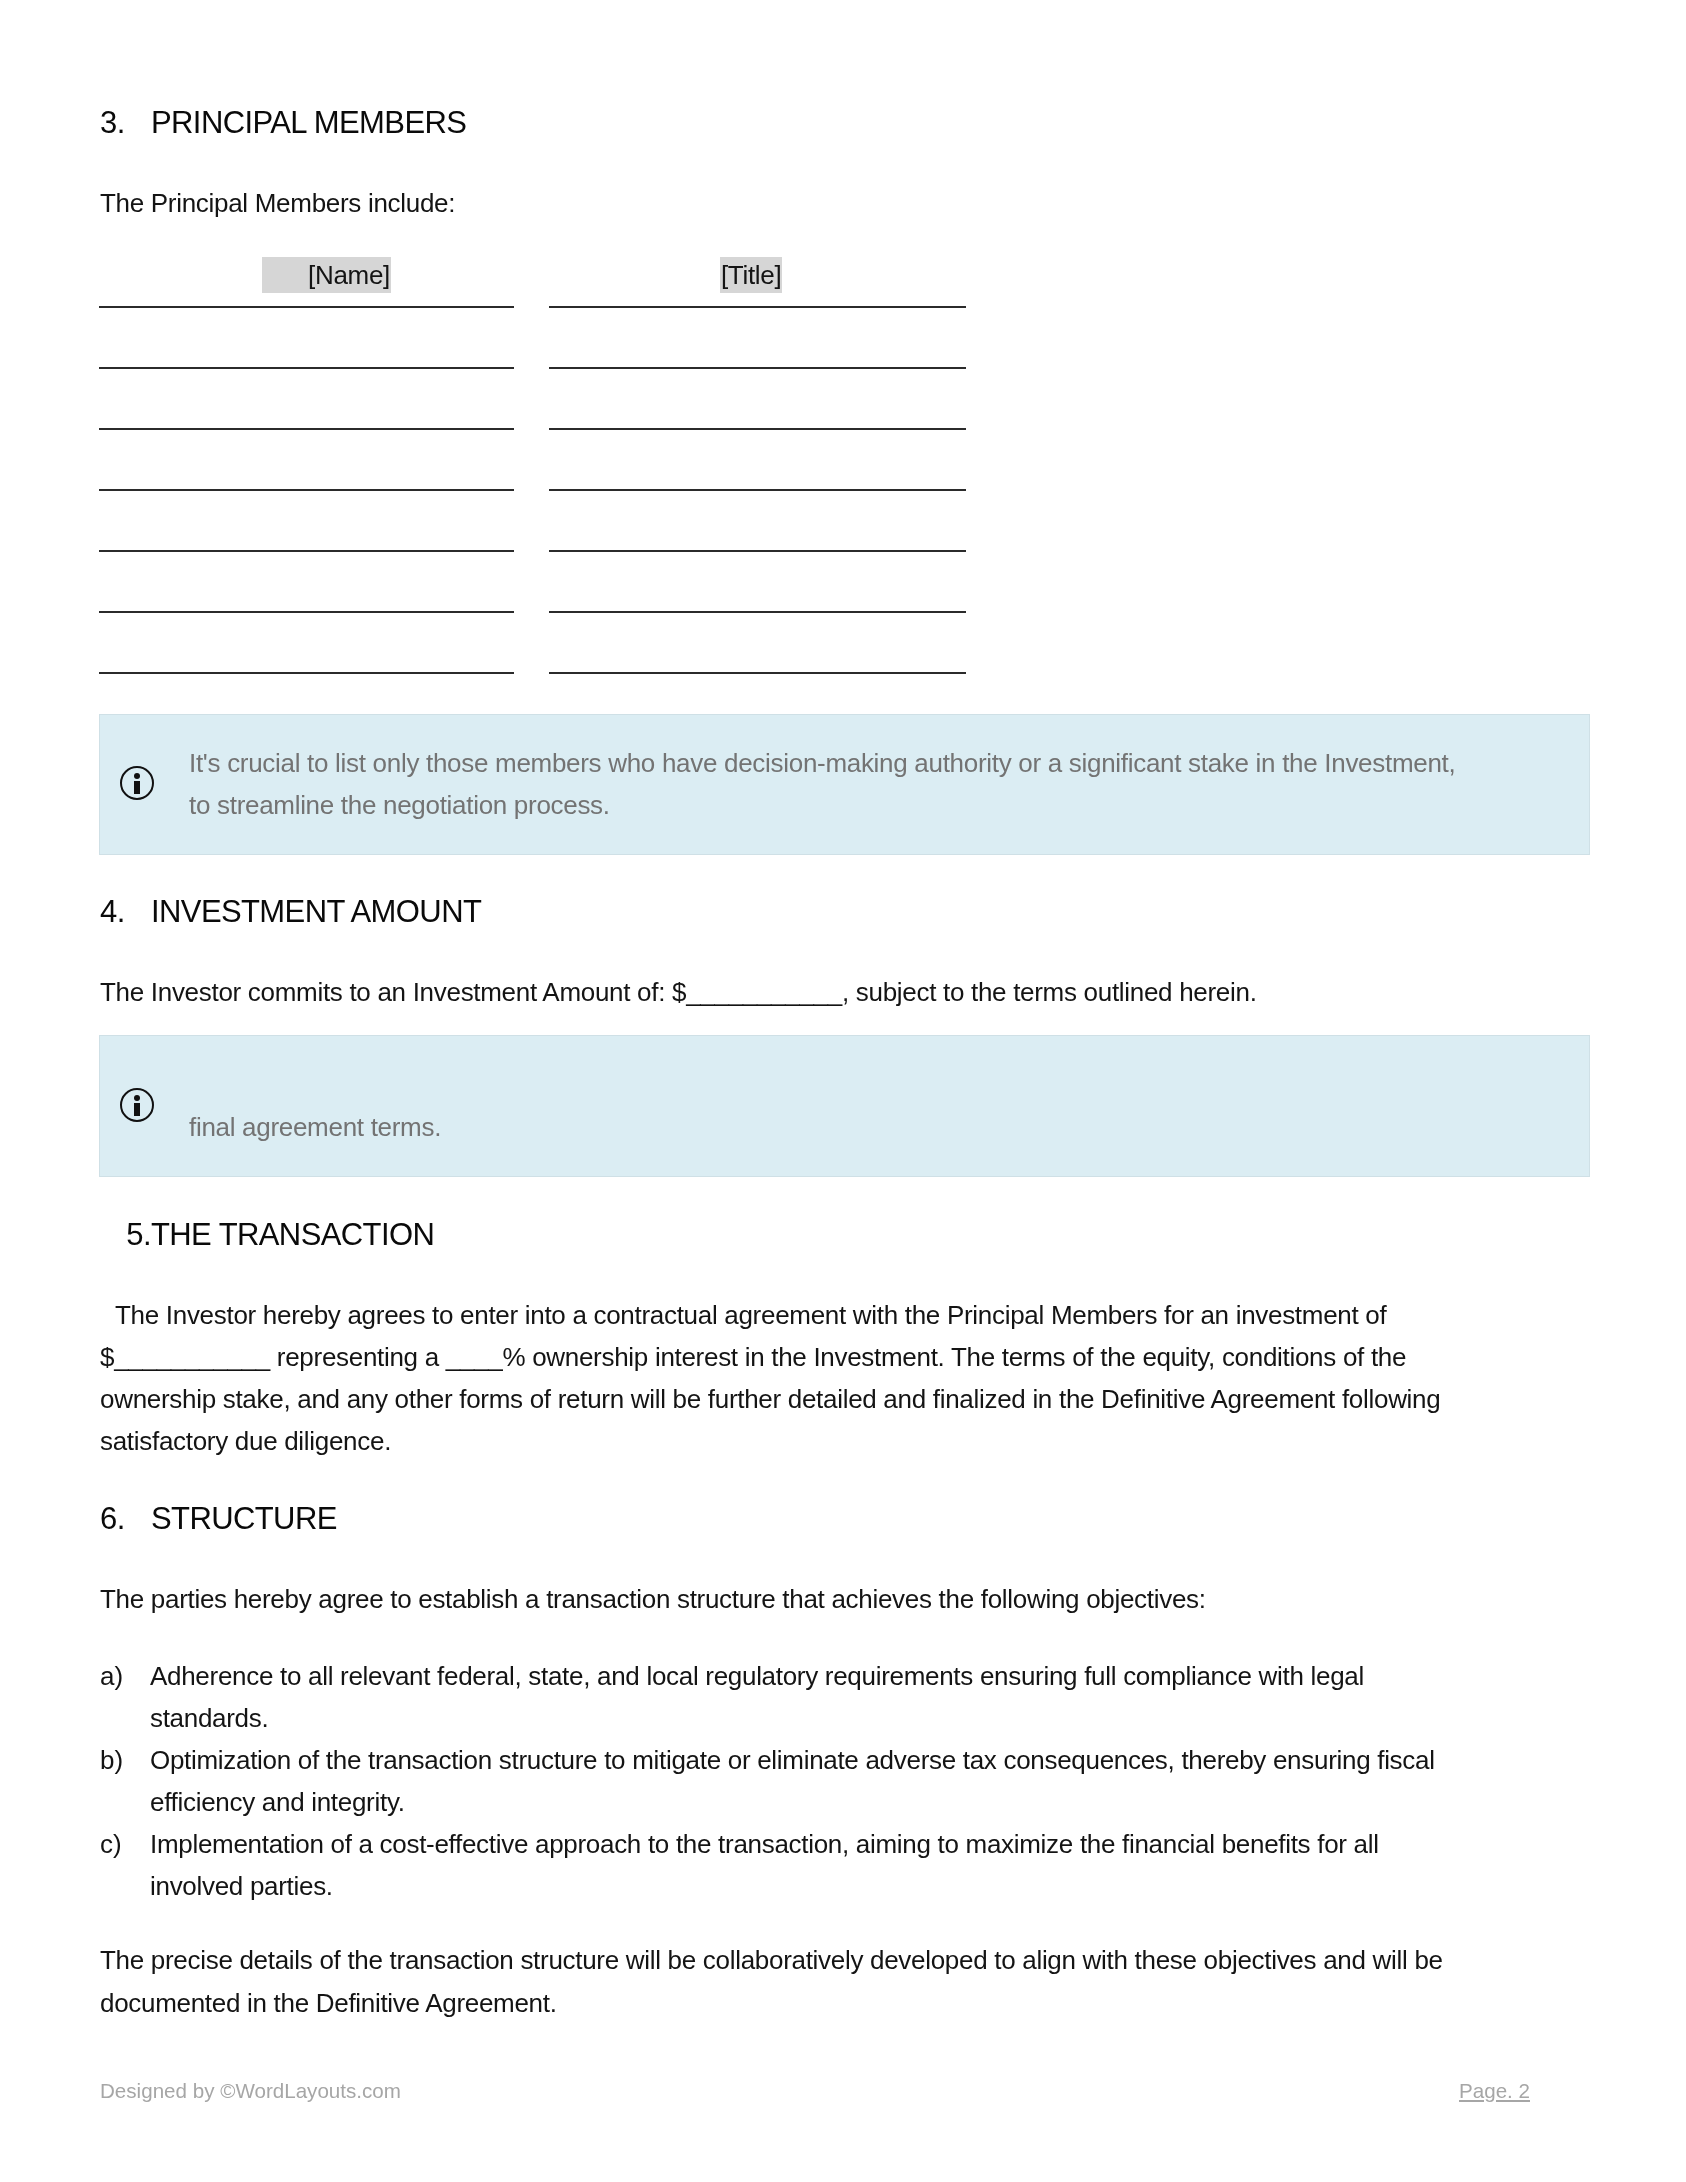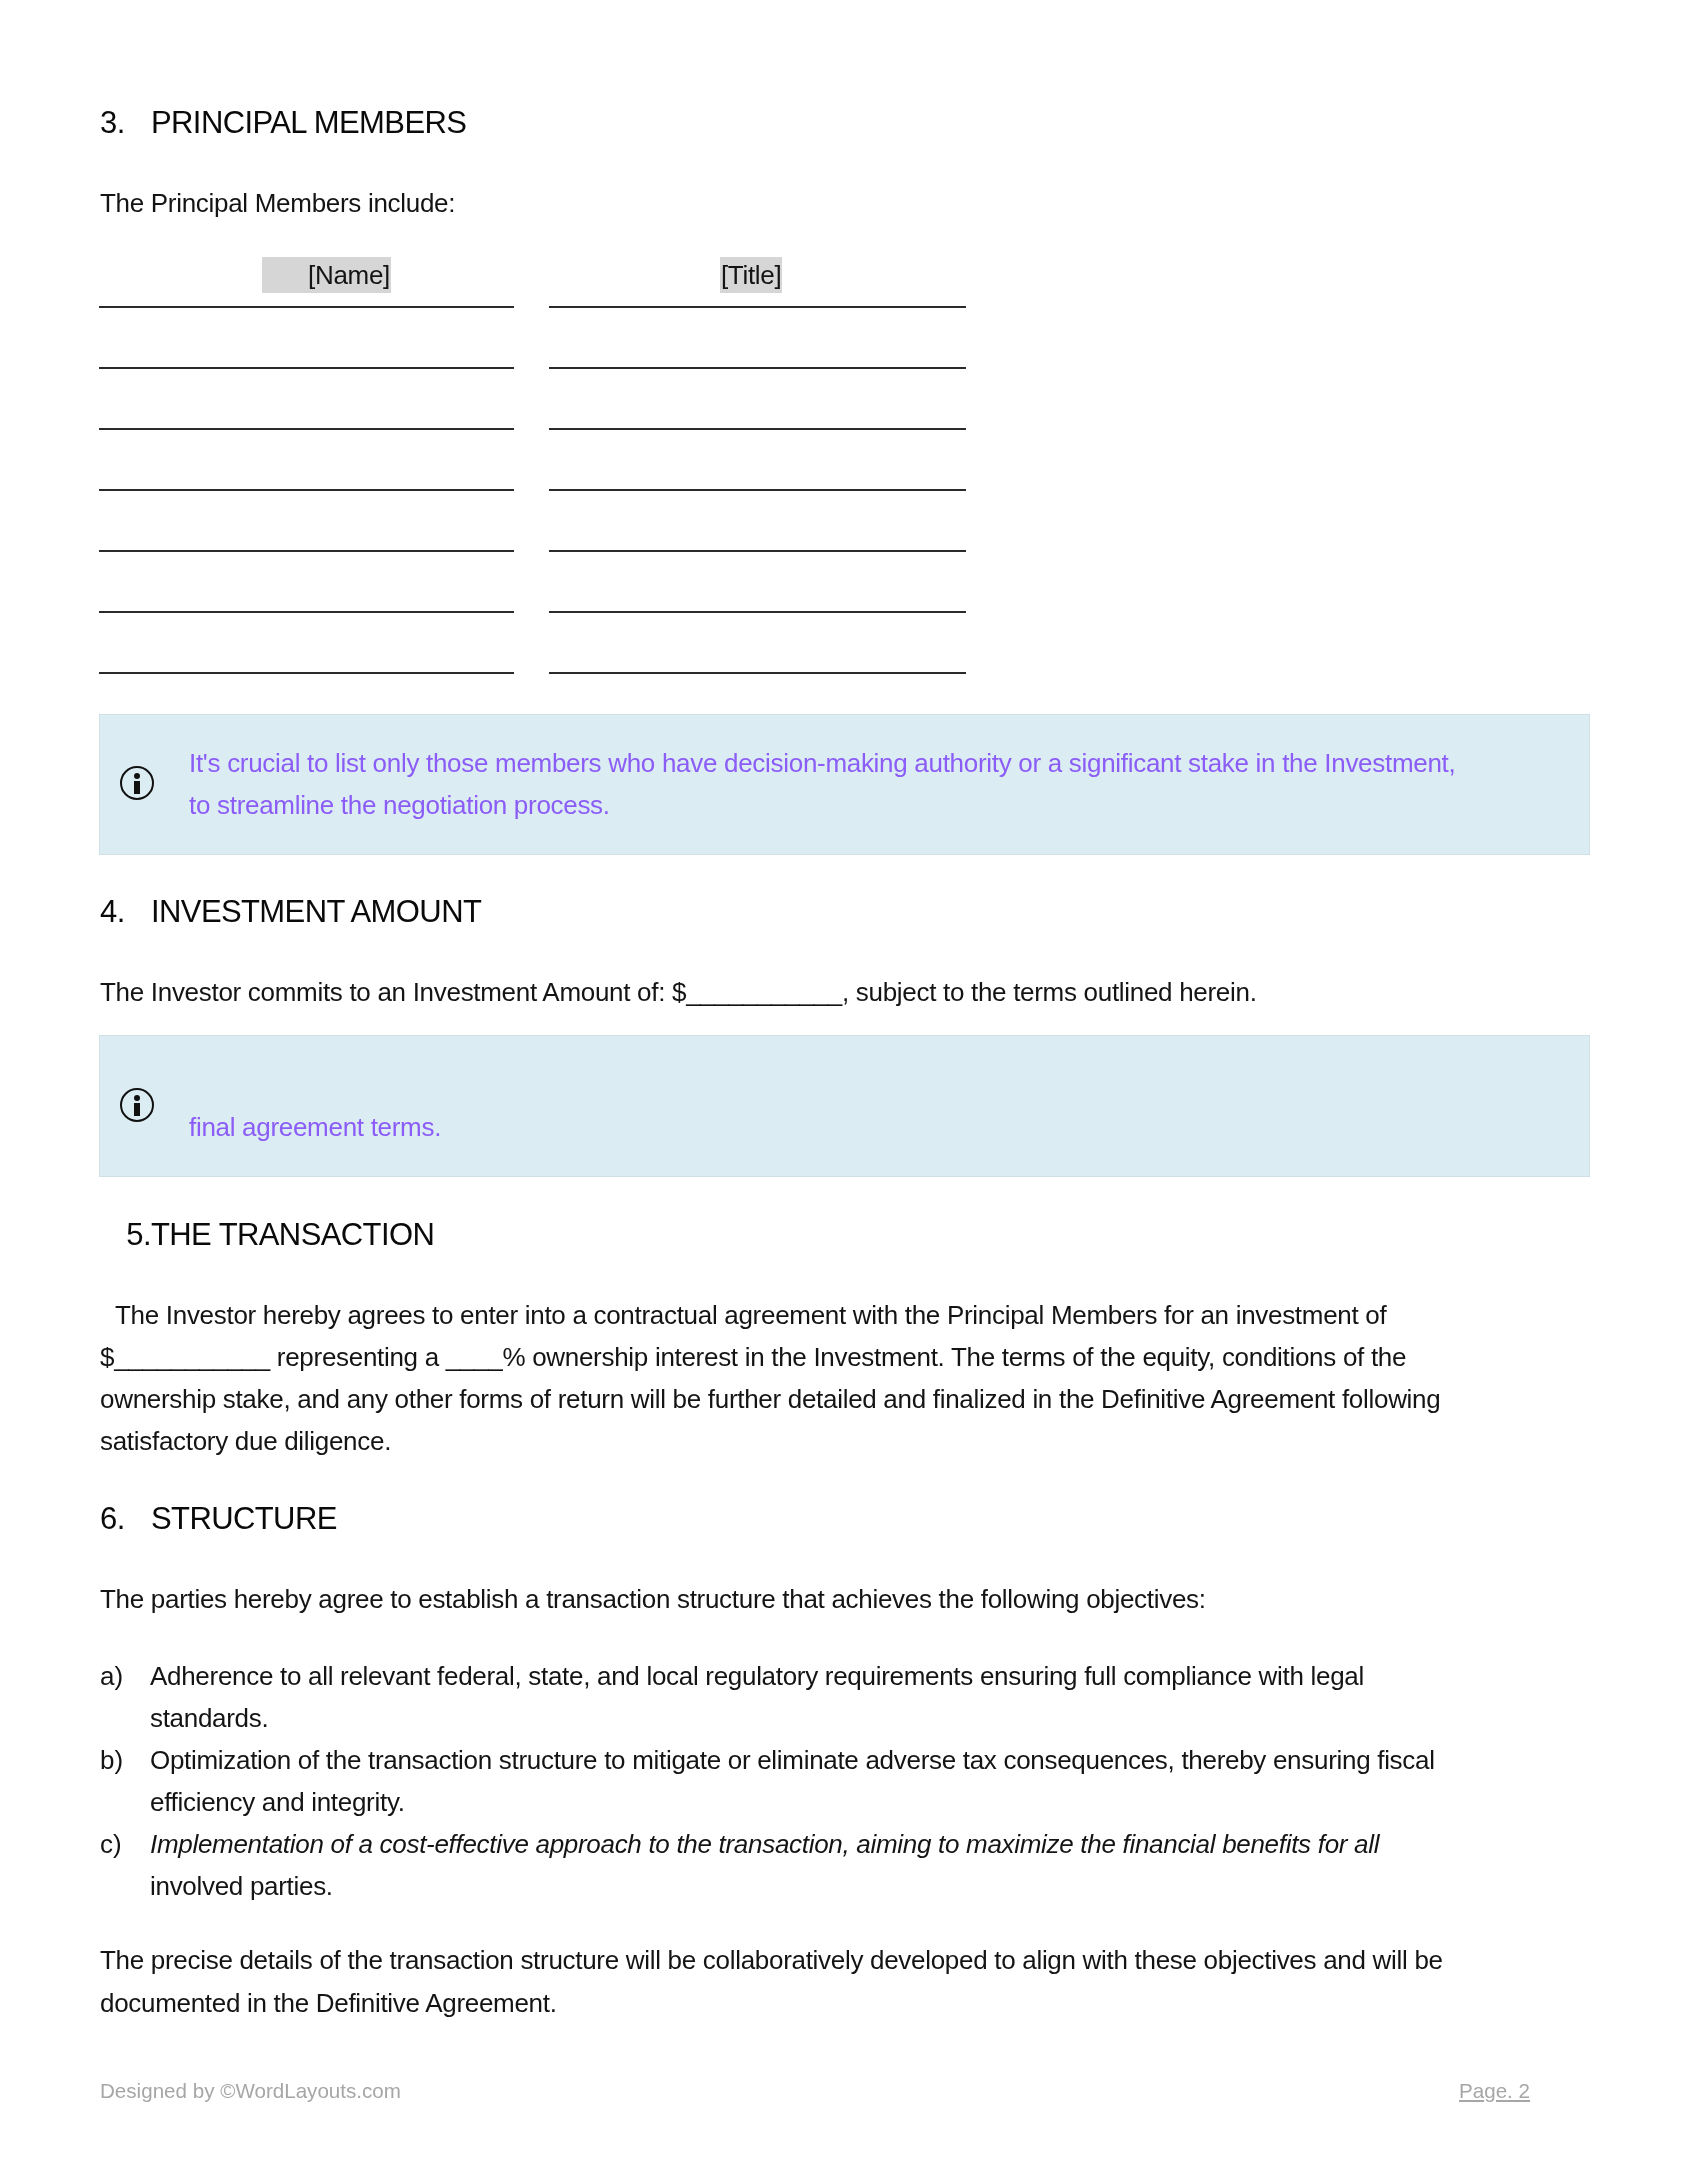--- a/index.html
+++ b/index.html
@@ -12,21 +12,21 @@
                letter-spacing: -0.3px; color: #141414; }
   .member-label { position: absolute; font-size: 26px; line-height: 36px; background: #d6d6d6;
                   padding: 0 0.9px; letter-spacing: -0.3px; color: #141414; }
   .rule { position: absolute; height: 1.9px; background: #2b2b2b; }
   .info-box { position: absolute; left: 99px; width: 1491px; background: #dbedf3;
               border: 0.9px solid #cfe0e6; box-sizing: border-box; }
   .info-icon { position: absolute; width: 30px; height: 30px; border: 2.8px solid #111; border-radius: 50%; }
   .info-icon .dot { position: absolute; left: 12px; top: 4.7px; width: 6.6px; height: 6.6px; border-radius: 50%; background: #111; }
   .info-icon .stem { position: absolute; left: 12px; top: 13px; width: 6.6px; height: 13px; background: #111; }
   .info-text { position: absolute; left: 89px; font-size: 26px; line-height: 42px; white-space: nowrap;
-               letter-spacing: -0.3px; color: #8b5cf6; }
+               letter-spacing: -0.3px; color: #737373; }
   .list-marker { position: absolute; left: 100px; font-size: 26px; line-height: 42px; color: #141414; }
   .footer { position: absolute; font-size: 20.6px; line-height: 28px; color: #a6a6a6; white-space: nowrap; }
 </style>
 </head>
 <body>
 
 <div class="heading" style="top:104px;">
   <span class="num">3.</span><span>PRINCIPAL MEMBERS</span>
 </div>
 <div class="body-line" style="left:100px; top:182px;">The Principal Members include:</div>
@@ -106,21 +106,21 @@
     <div class="body-line" style="left:150px; top:1655px;">Adherence to all relevant federal, state, and local regulatory requirements ensuring full compliance with legal</div>
     <div class="body-line" style="left:150px; top:1697px;">standards.</div>
   </div>
   <div>
     <div class="list-marker" style="top:1739px;">b)</div>
     <div class="body-line" style="left:150px; top:1739px;">Optimization of the transaction structure to mitigate or eliminate adverse tax consequences, thereby ensuring fiscal</div>
     <div class="body-line" style="left:150px; top:1781px;">efficiency and integrity.</div>
   </div>
   <div>
     <div class="list-marker" style="top:1823px;">c)</div>
-    <div class="body-line" style="left:150px; top:1823px;font-style:italic;">Implementation of a cost-effective approach to the transaction, aiming to maximize the financial benefits for all</div>
+    <div class="body-line" style="left:150px; top:1823px;">Implementation of a cost-effective approach to the transaction, aiming to maximize the financial benefits for all</div>
     <div class="body-line" style="left:150px; top:1865px;">involved parties.</div>
   </div>
 </div>
 
 <div class="body-line" style="left:100px; top:1939px;">The precise details of the transaction structure will be collaboratively developed to align with these objectives and will be</div>
 <div class="body-line" style="left:100px; top:1982px;">documented in the Definitive Agreement.</div>
 
 <div class="footer" style="left:100px; top:2077px;">Designed by ©WordLayouts.com</div>
 <div class="footer" style="left:1459px; top:2077px;text-decoration:underline;">Page. 2</div>
 

